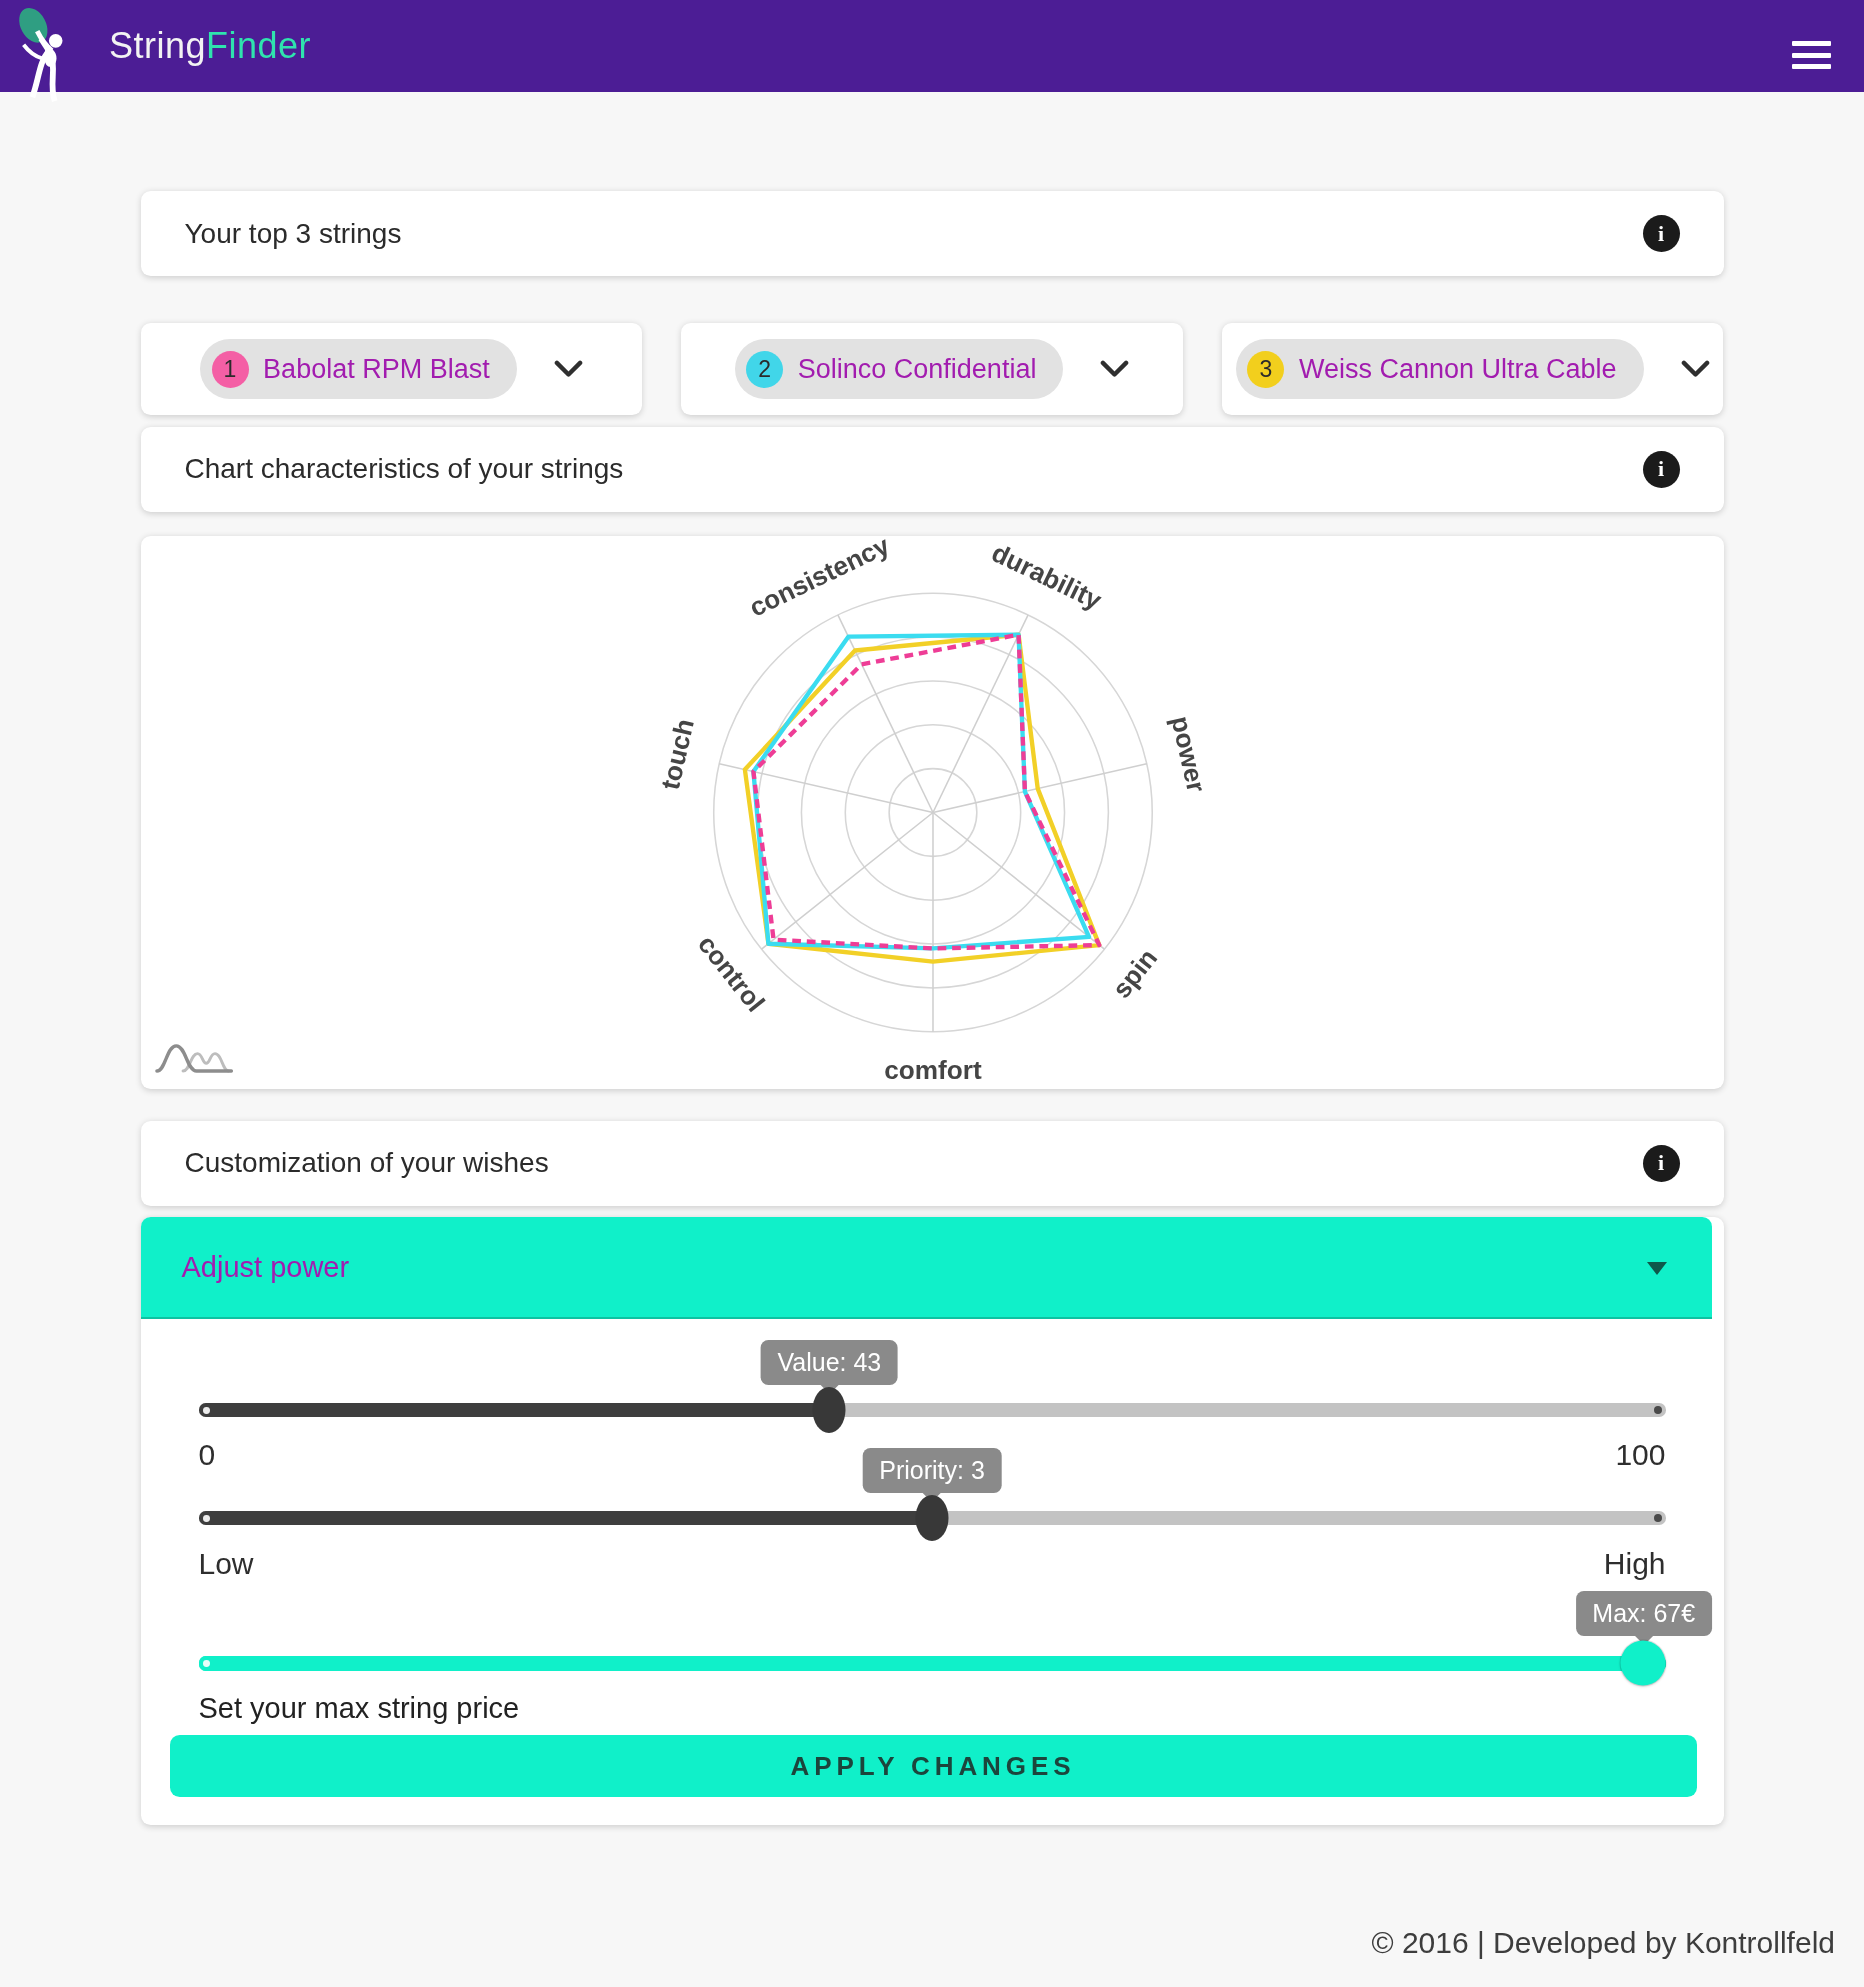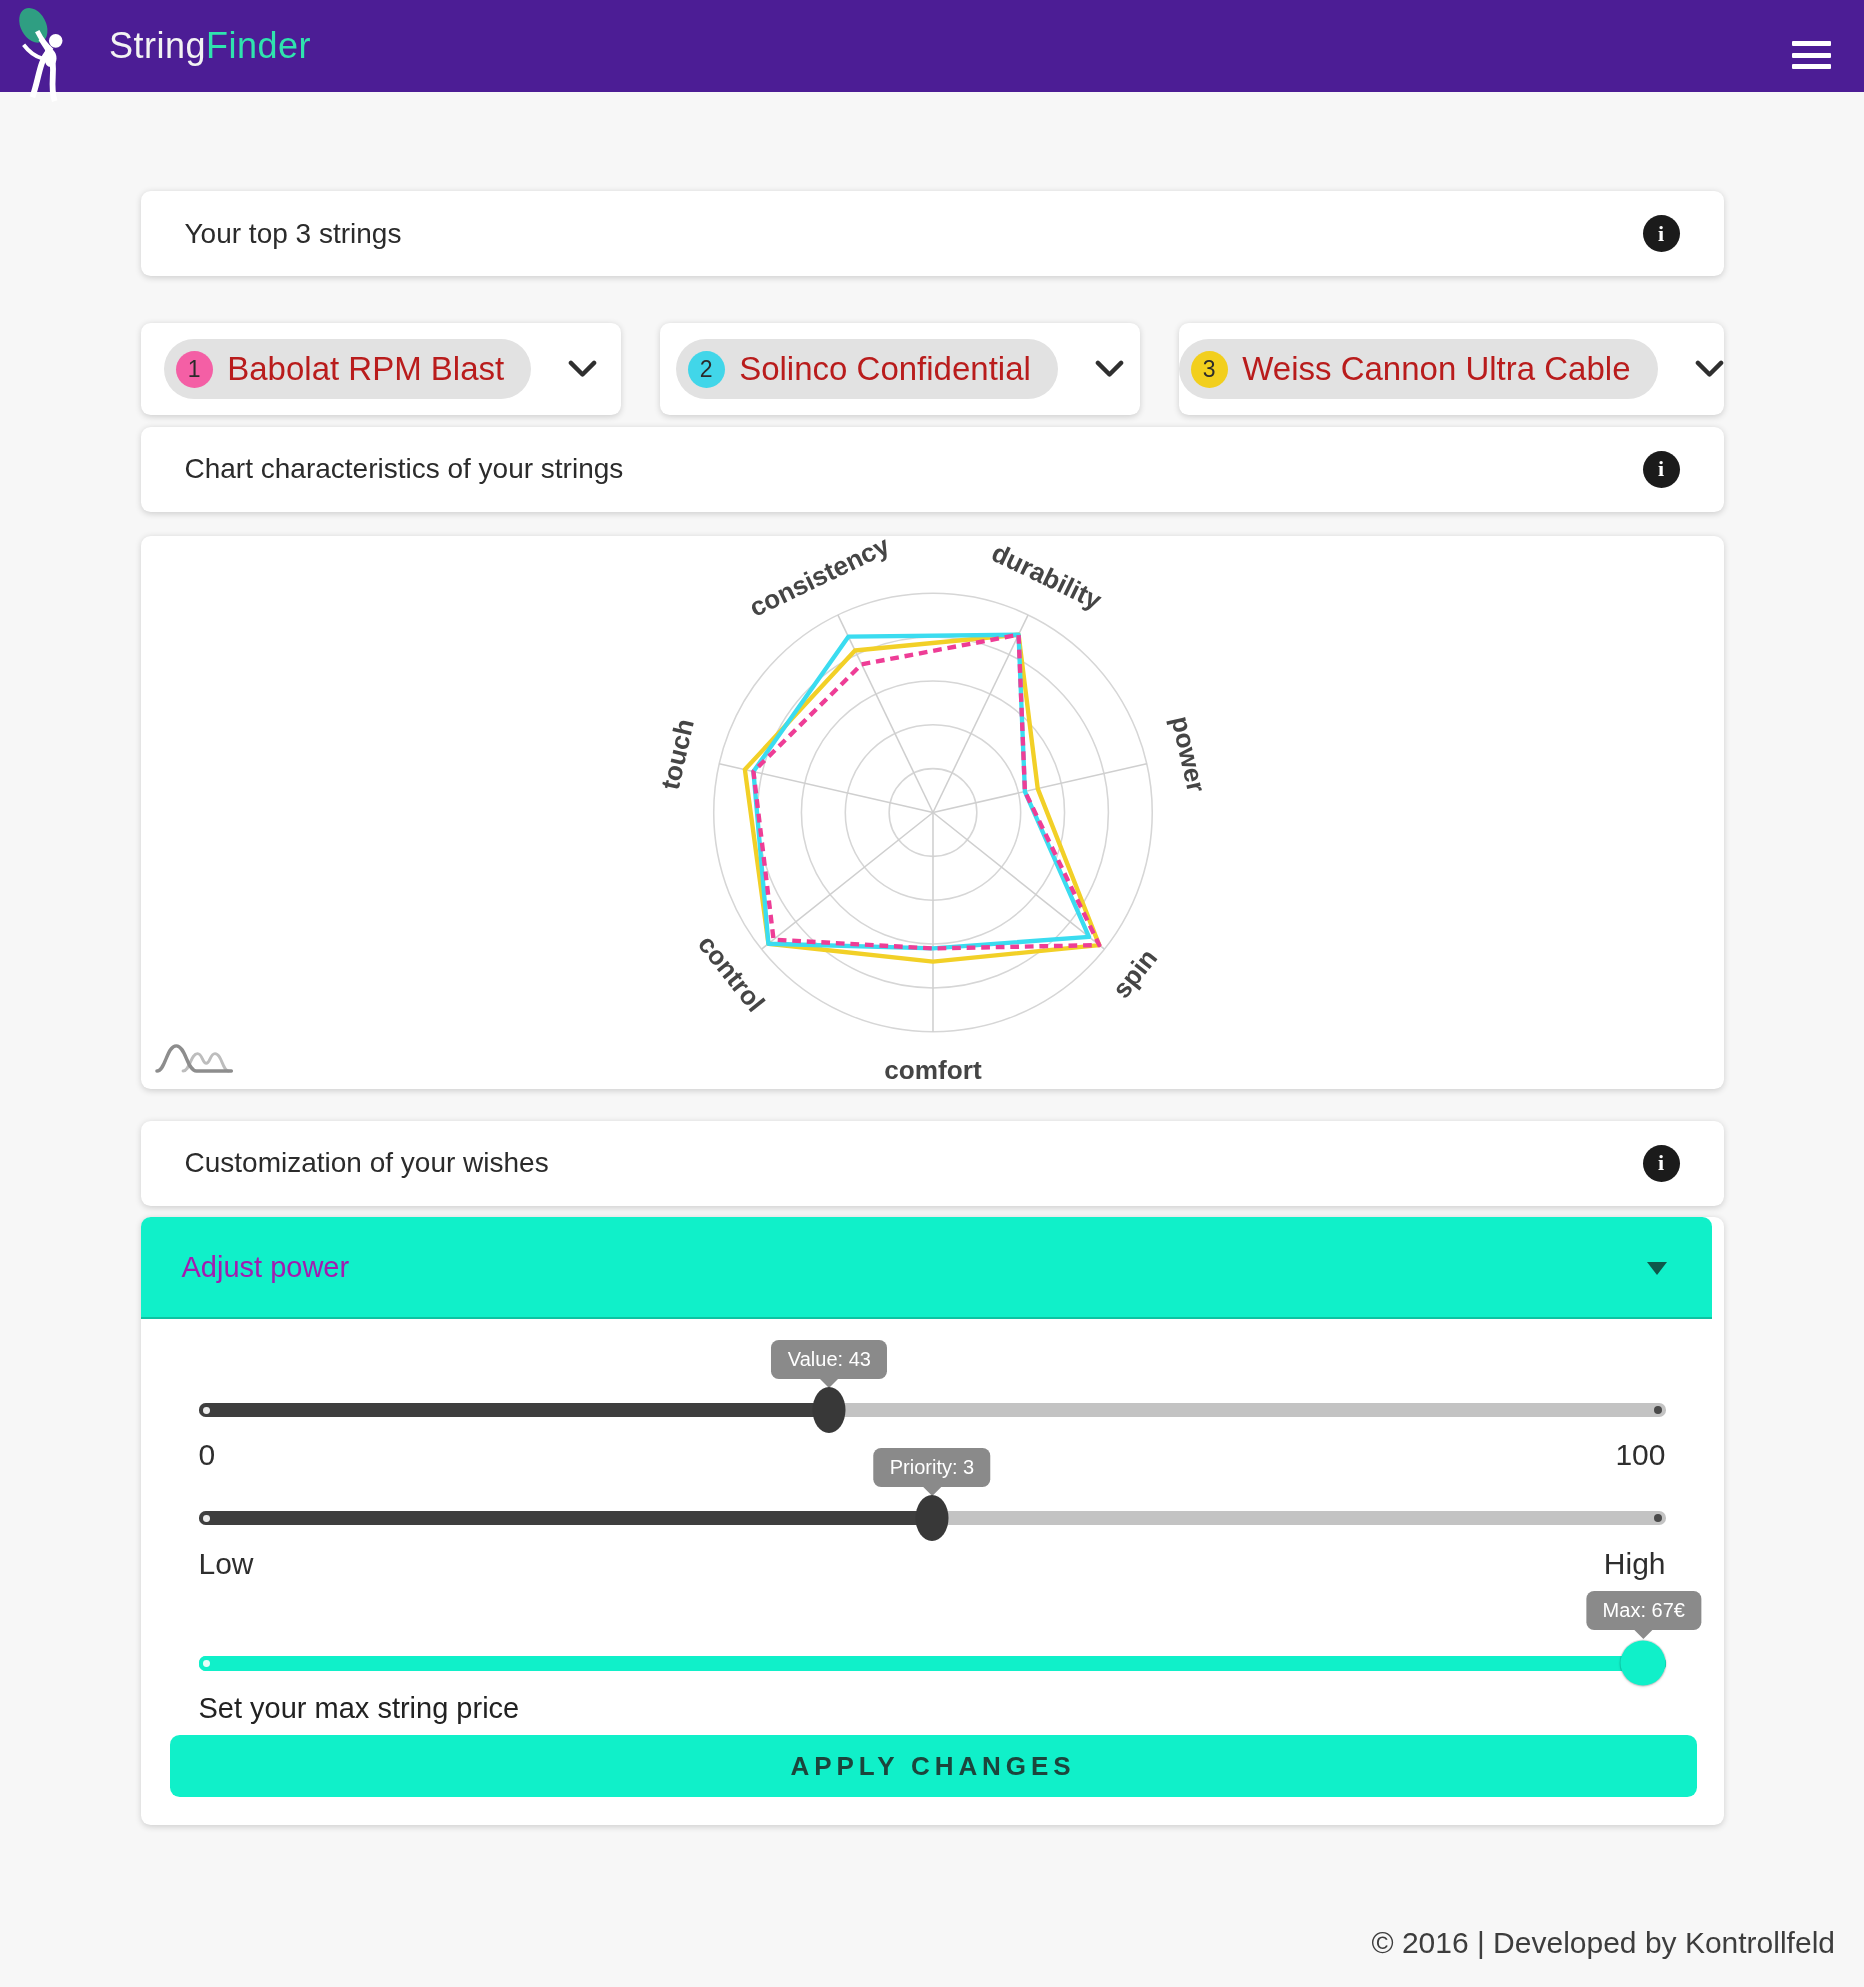--- a/index.html
+++ b/index.html
@@ -42,21 +42,21 @@
   .chips { margin-top: 47px; display: grid; grid-template-columns: repeat(3,1fr); gap: 39px; }
   .chip-card { height: 92px; display: flex; align-items: center; justify-content: center; gap: 37px; cursor: pointer; }
   .pill {
     background: #e2e2e2; border-radius: 39px; height: 60px;
     display: flex; align-items: center; gap: 14.6px; padding: 0 27px 0 11.6px;
   }
   .badge {
     width: 37px; height: 37px; border-radius: 50%; color: #2b2b2b; font-size: 23px;
     display: grid; place-items: center; flex: 0 0 auto;
   }
-  .pill .name { font-size: 33px; color: #b91c1c; white-space: nowrap; }
+  .pill .name { font-size: 27px; color: #a21caf; white-space: nowrap; }
   .chev { width: 29px; height: 19.4px; flex: 0 0 auto; }
   
   .chart-head { margin-top: 11.6px; }
   .chart-card { margin-top: 24px; height: 553px; position: relative; }
   .chart-card svg.radar { position: absolute; inset: 0; overflow: visible; }
   .watermark { position: absolute; left: 13.6px; bottom: 7.8px; }
   
   .custom-head { margin-top: 32px; }
   .accordion-card { margin-top: 11.6px; height: 608px; position: relative; }
   .accordion-bar {
@@ -65,21 +65,21 @@
     padding-left: 41px; border-bottom: 2.9px solid #0cc3a2; cursor: pointer;
   }
   .accordion-bar .acc-label { font-size: 29px; color: #a21caf; }
   .acc-caret {
     position: absolute; right: 45px; top: 45px;
     width: 0; height: 0; border-left: 10.7px solid transparent; border-right: 10.7px solid transparent;
     border-top: 13.6px solid #0e584a;
   }
   .tooltip {
     position: absolute; transform: translateX(-50%);
-    background: #8a8a8a; color: #fff; font-size: 20px; padding: 7.8px 16.5px;
+    background: #8a8a8a; color: #fff; font-size: 25px; padding: 7.8px 16.5px;
     border-radius: 7.8px; white-space: nowrap;
   }
   .tooltip::after {
     content: ""; position: absolute; left: 50%; top: 100%; transform: translateX(-50%);
     border: 9.7px solid transparent; border-top-color: #8a8a8a;
   }
   .track {
     position: absolute; left: 58px; right: 58px; height: 13.6px; border-radius: 6.8px;
     background: #c3c3c3; cursor: pointer;
   }

